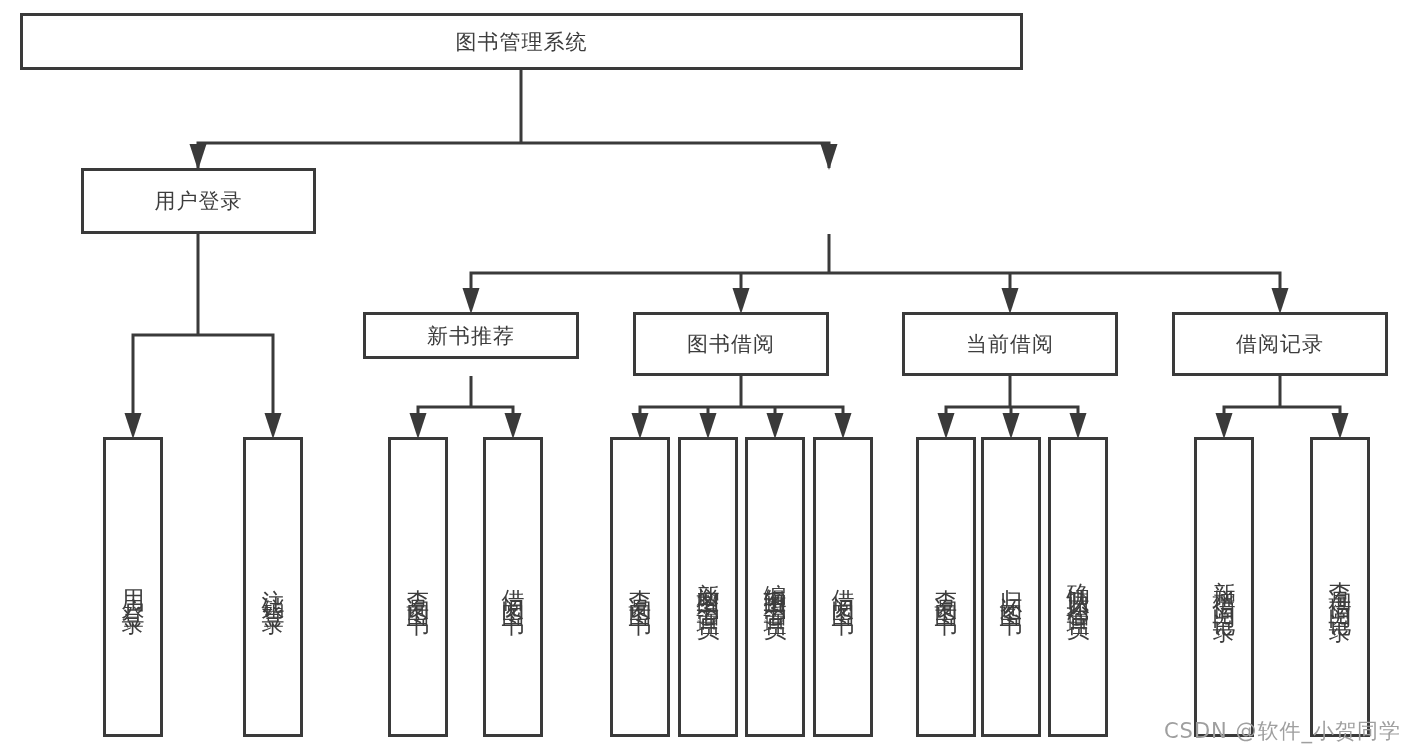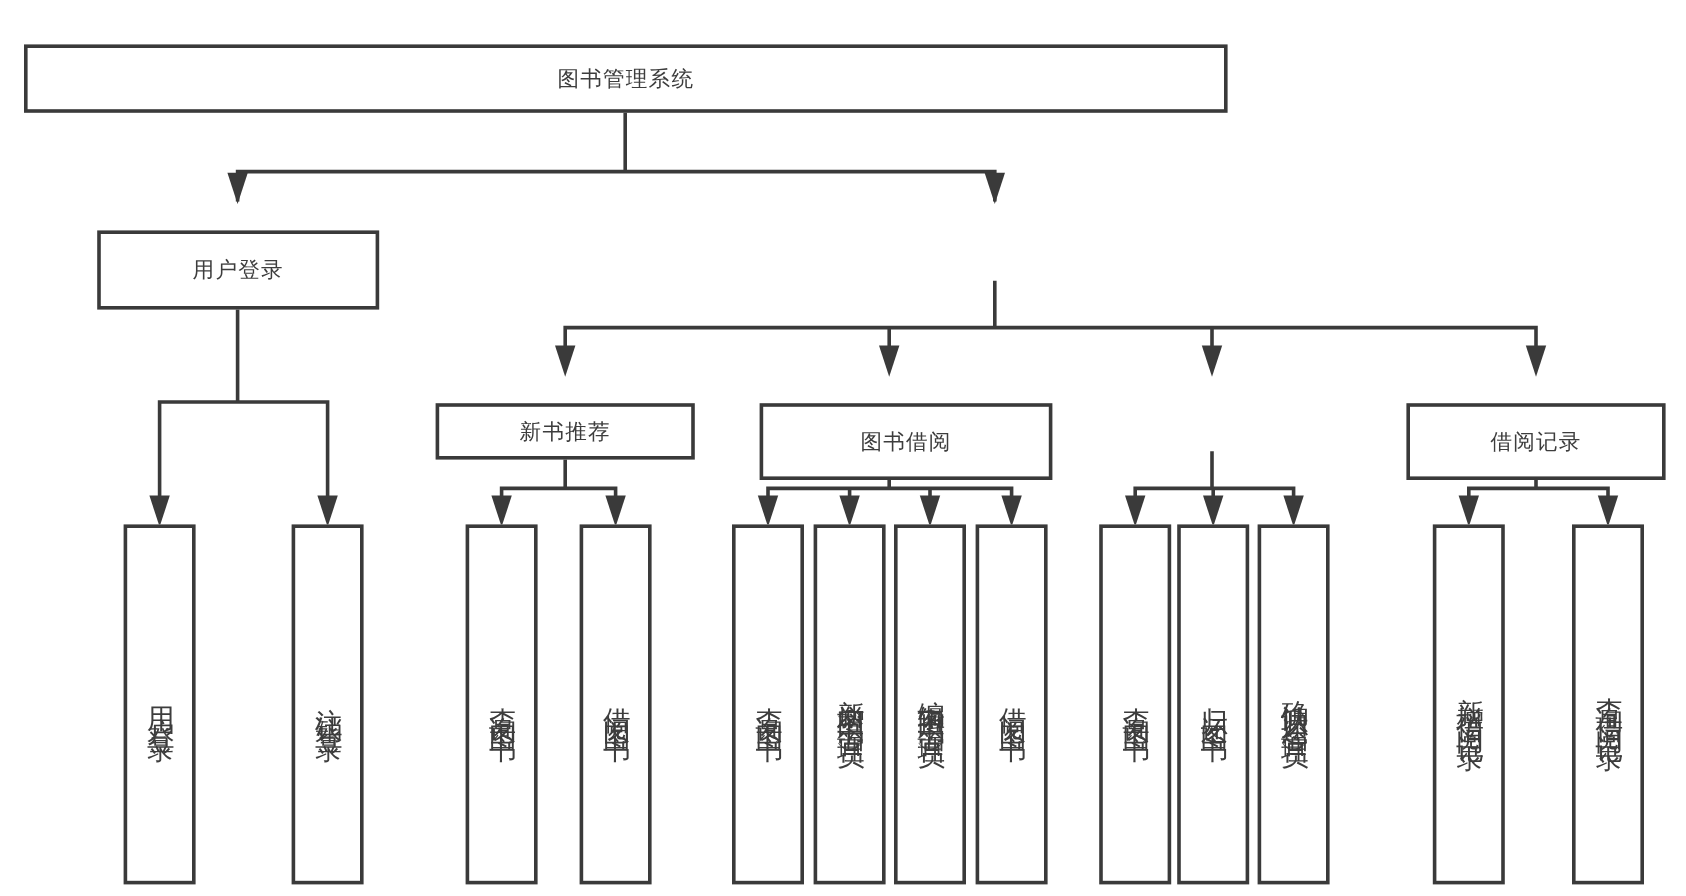--- a/index.html
+++ b/index.html
@@ -14,34 +14,34 @@
   .ln{stroke:#3a3a3a;stroke-width:3;fill:none;}
   .ah{fill:#3a3a3a;stroke:none;}
   .node{
     position:absolute;
     box-sizing:border-box;
     border:3px solid #3a3a3a;
     background:#ffffff;
     display:flex;align-items:center;justify-content:center;
     color:#3d3d3d;
   }
-  .hnode{font-size:18px;letter-spacing:1px;white-space:nowrap;margin-top:24px;}
+  .hnode{font-size:21px;letter-spacing:1px;white-space:nowrap;}
   .vnode span{
     writing-mode:vertical-rl;
     text-orientation:mixed;
     font-size:23px;
     line-height:1;
     letter-spacing:8px;
   }
   .vnode.tight span{letter-spacing:5px;}
   .root{left:20px;top:13px;width:1003px;height:57px;}
   .l2-0{left:81px;top:168px;width:235px;height:66px;}
   .l2-1{left:711px;top:168px;width:236px;height:66px;}
   .l3-0{left:363px;top:312px;width:216px;height:47px;}
-  .l3-1{left:633px;top:312px;width:244px;height:64px;text-align:right;}
+  .l3-1{left:633px;top:312px;width:196px;height:64px;text-align:right;}
   .l3-2{left:902px;top:312px;width:216px;height:64px;}
   .l3-3{left:1172px;top:312px;width:216px;height:64px;}
   .leaf{top:437px;width:60px;height:300px;}
   .ul-0{left:103px;} .ul-1{left:243px;}
   .nb-0{left:388px;} .nb-1{left:483px;}
   .bb-0{left:610px;} .bb-1{left:678px;} .bb-2{left:745px;} .bb-3{left:813px;}
   .cb-0{left:916px;} .cb-1{left:981px;} .cb-2{left:1048px;}
   .br-0{left:1194px;} .br-1{left:1310px;}
   .watermark{
     position:absolute;right:4px;bottom:2px;
@@ -104,20 +104,23 @@
   <div class="node hnode l2-0">
     <span>用户登录</span>
   </div>
 
   <div class="node hnode l3-0">
     <span>新书推荐</span>
   </div>
   <div class="node hnode l3-1">
     <span>图书借阅</span>
   </div>
+  <div class="node hnode l3-2">
+    <span>当前借阅</span>
+  </div>
   <div class="node hnode l3-3">
     <span>借阅记录</span>
   </div>
 
   <div class="node vnode leaf ul-0">
     <span>用户登录</span>
   </div>
   <div class="node vnode leaf ul-1">
     <span>注销登录</span>
   </div>
@@ -152,14 +155,15 @@
     <span>确认归还（管理员）</span>
   </div>
 
   <div class="node vnode leaf br-0">
     <span>新增借阅记录</span>
   </div>
   <div class="node vnode leaf br-1">
     <span>查询借阅记录</span>
   </div>
 
+  <div class="watermark">CSDN @软件_小贺同学</div>
 
 </div>
 
 </body></html>

